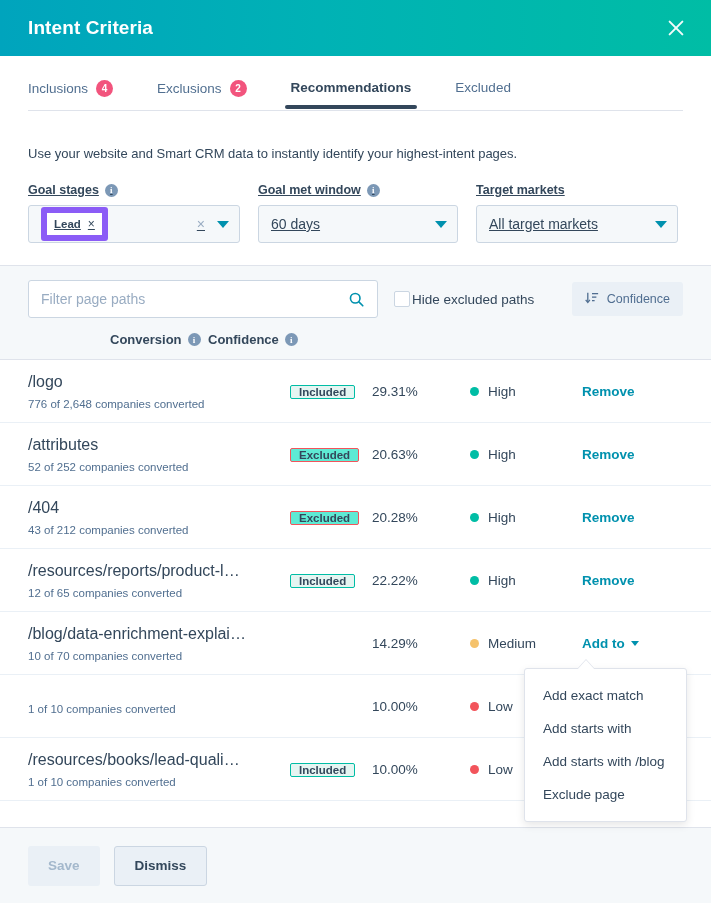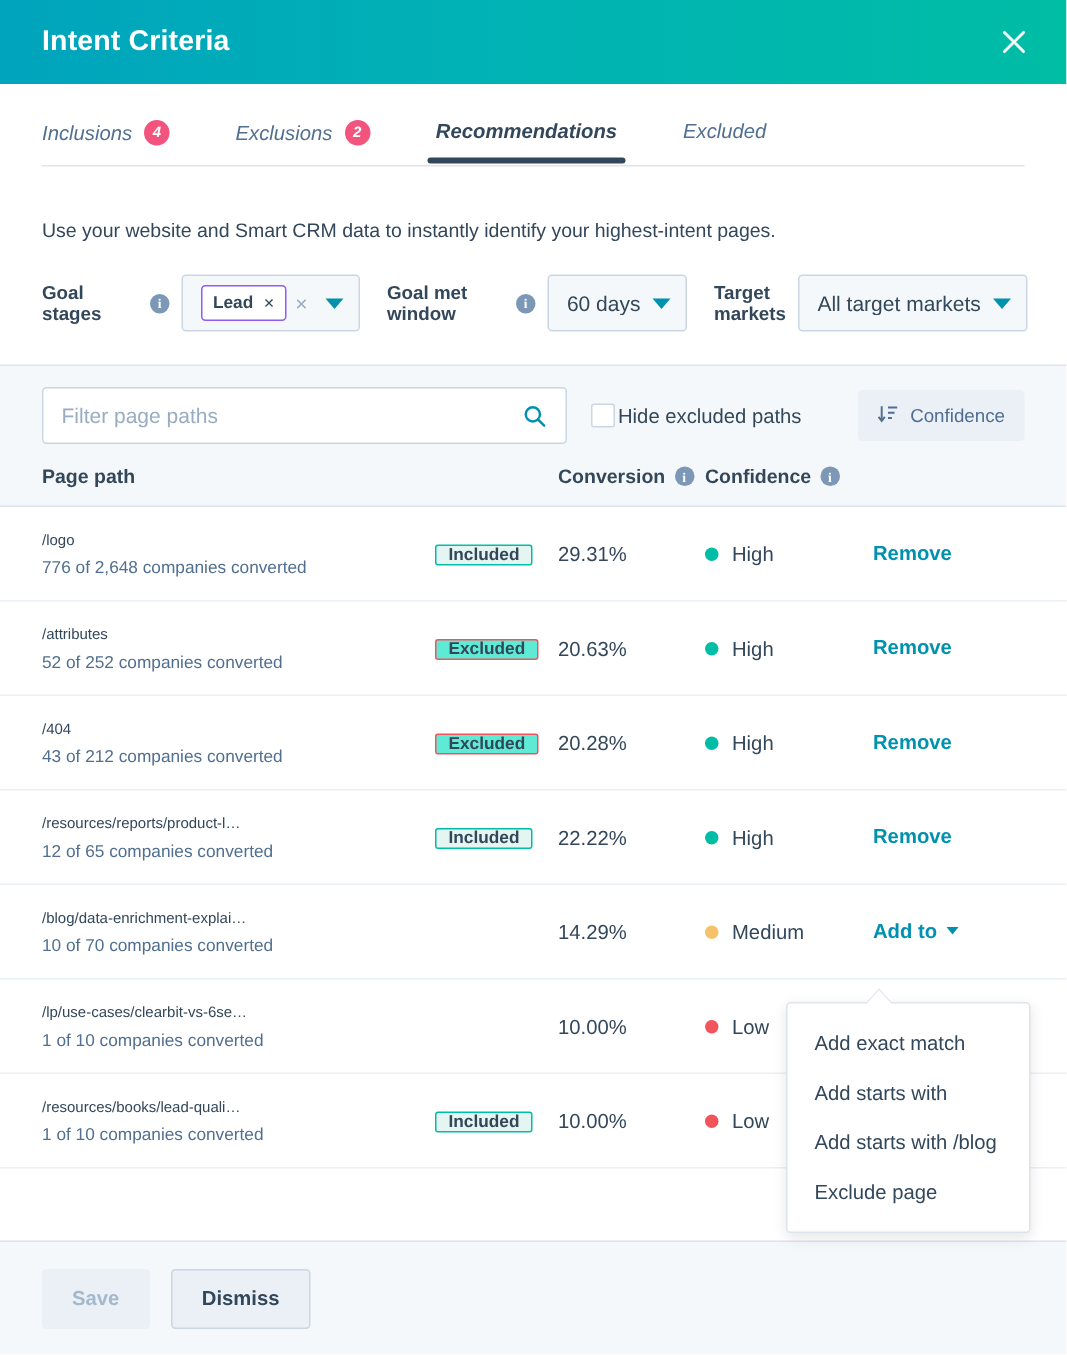--- a/index.html
+++ b/index.html
@@ -24,21 +24,21 @@
     width: 26px; height: 26px; position: relative; cursor: pointer; opacity: .95;
   }
   .hdr-close:before, .hdr-close:after {
     content: ""; position: absolute; left: 3px; top: 12px; width: 20px; height: 2px;
     background: #fff; border-radius: 1px;
   }
   .hdr-close:before { transform: rotate(45deg); }
   .hdr-close:after  { transform: rotate(-45deg); }
 
   
-  .tabs { position: relative; padding: 24px 28px 15px 28px; flex: 0 0 auto; font-style: italic; }
+  .tabs { position: relative; padding: 24px 28px 15px 28px; flex: 0 0 auto; }
   .tabrow { display: flex; align-items: flex-start; gap: 0; }
   .tab {
     font-size: 13.5px; color: #516f90; padding: 0 22px 14px 22px;
     display: flex; align-items: center; gap: 8px; cursor: pointer; white-space: nowrap;
     position: relative; background: none; border: none; font-family: inherit;
   }
   .tab:first-child { padding-left: 0; }
   .tab.active { color: #33475b; font-weight: bold; }
   .tab.active:after {
     content: ""; position: absolute; left: 16px; right: 16px; bottom: 0;
@@ -47,40 +47,40 @@
   .badge {
     background: #f2547d; color: #fff; font-size: 10px; font-weight: bold;
     min-width: 17px; height: 17px; border-radius: 9px; display: inline-flex;
     align-items: center; justify-content: center; padding: 0 5px;
   }
   .tabs-rule { height: 1px; background: #dfe3eb; margin-top: -1px; }
 
   
   .intro { padding: 20px 28px 0 28px; font-size: 13px; color: #33475b; }
   .filters { display: flex; padding: 22px 28px 22px 28px; gap: 18px; }
-  .fgroup { display: flex; flex-direction: row; gap: 8px; }
+  .fgroup { display: flex; flex-direction: column; gap: 8px; text-decoration: underline; }
   .fgroup.g1 { width: 212px; }
   .fgroup.g2 { width: 200px; }
   .fgroup.g3 { width: 202px; }
   .flabel { font-size: 12.5px; font-weight: bold; color: #33475b; display: flex; align-items: center; gap: 6px; }
   .info {
     width: 13px; height: 13px; border-radius: 50%; background: #7c98b6; color: #fff;
     font-size: 9px; font-weight: bold; display: inline-flex; align-items: center; justify-content: center;
     font-family: "Liberation Serif", serif; cursor: pointer; flex: 0 0 auto;
   }
   .select {
     height: 38px; border: 1px solid #cbd6e2; border-radius: 3px; background: #f5f8fa;
     display: flex; align-items: center; padding: 0 10px 0 12px; font-size: 14px; color: #33475b;
     cursor: pointer; position: relative;
   }
   .select .val { flex: 1 1 auto; overflow: hidden; white-space: nowrap; text-overflow: ellipsis; }
   .caret { width: 0; height: 0; border-left: 6px solid transparent; border-right: 6px solid transparent;
            border-top: 7px solid #0091ae; margin-left: 8px; flex: 0 0 auto; }
   .tag {
-    border: 1px solid #8b5cf6; border-radius: 3px; background: #fff; color: #33475b;
+    border: 6px solid #8b5cf6; border-radius: 3px; background: #fff; color: #33475b;
     font-size: 11.5px; font-weight: bold; padding: 4px 7px; display: inline-flex; align-items: center; gap: 7px;
     cursor: pointer;
   }
   .tag .tx { color: #33475b; font-size: 12px; font-weight: normal; }
   .clear-x { color: #99acc2; font-size: 14px; margin: 0 4px 0 6px; cursor: pointer; }
 
   
   .tablewrap { flex: 1 1 auto; display: flex; flex-direction: column; border-top: 1px solid #dfe3eb; }
   .toolbar { background: #f5f8fa; padding: 14px 28px; display: flex; align-items: center; gap: 16px; }
   .searchbox {
@@ -112,21 +112,21 @@
   .c-conv  { width: 98px;  flex: 0 0 98px; }
   .c-conf  { width: 112px; flex: 0 0 112px; }
   .c-act   { flex: 1 1 auto; }
   .th-ic { display: inline-flex; align-items: center; gap: 6px; }
 
   .rows { background: #fff; }
   .row {
     display: flex; align-items: center; padding: 0 28px; height: 63px;
     border-bottom: 1px solid #eaf0f6;
   }
-  .path-main { font-size: 10px; color: #33475b; line-height: 1.3; }
+  .path-main { font-size: 16px; color: #33475b; line-height: 1.3; }
   .path-sub  { font-size: 11.5px; color: #516f90; margin-top: 6px; }
   .pill {
     display: inline-block; font-size: 11.5px; font-weight: bold; padding: 0 8px; border-radius: 2px;
   }
   .pill.included { color: #33475b; background: #e5f5f2; border: 1px solid #00bda5; }
   .pill.excluded { color: #33475b; background: #5eead4; border: 1px solid #f2545b; }
   .conv { font-size: 13.5px; color: #33475b; }
   .conf { display: flex; align-items: center; gap: 9px; font-size: 13.5px; color: #33475b; }
   .dot { width: 9px; height: 9px; border-radius: 50%; flex: 0 0 auto; }
   .lnk { font-size: 13.5px; font-weight: bold; color: #0091ae; cursor: pointer; display: inline-flex; align-items: center; gap: 6px; }
@@ -260,21 +260,20 @@
             <line x1="8" y1="3" x2="15" y2="3" stroke="#506e91" stroke-width="1.5"></line>
             <line x1="8" y1="7" x2="13" y2="7" stroke="#506e91" stroke-width="1.5"></line>
             <line x1="8" y1="11" x2="11" y2="11" stroke="#506e91" stroke-width="1.5"></line>
           </svg>
         </span>
         <span>Confidence</span>
       </button>
     </div>
 
     <div class="thead">
-      <div class="c-path">Page path</div>
       <div class="c-state"></div>
       <div class="c-conv th-ic">
         <span>Conversion</span>
         <span class="info">i</span>
       </div>
       <div class="c-conf th-ic">
         <span>Confidence</span>
         <span class="info">i</span>
       </div>
       <div class="c-act"></div>
@@ -368,21 +367,20 @@
         <div class="c-act">
           <span class="lnk">
             <span>Add to</span>
             <span class="mini-caret"></span>
           </span>
         </div>
       </div>
 
       <div class="row">
         <div class="c-path">
-          <div class="path-main">/lp/use-cases/clearbit-vs-6se…</div>
           <div class="path-sub">1 of 10 companies converted</div>
         </div>
         <div class="c-state"></div>
         <div class="c-conv conv">10.00%</div>
         <div class="c-conf conf">
           <span class="dot" style="background:#f2545b"></span>
           <span>Low</span>
         </div>
         <div class="c-act"></div>
       </div>

